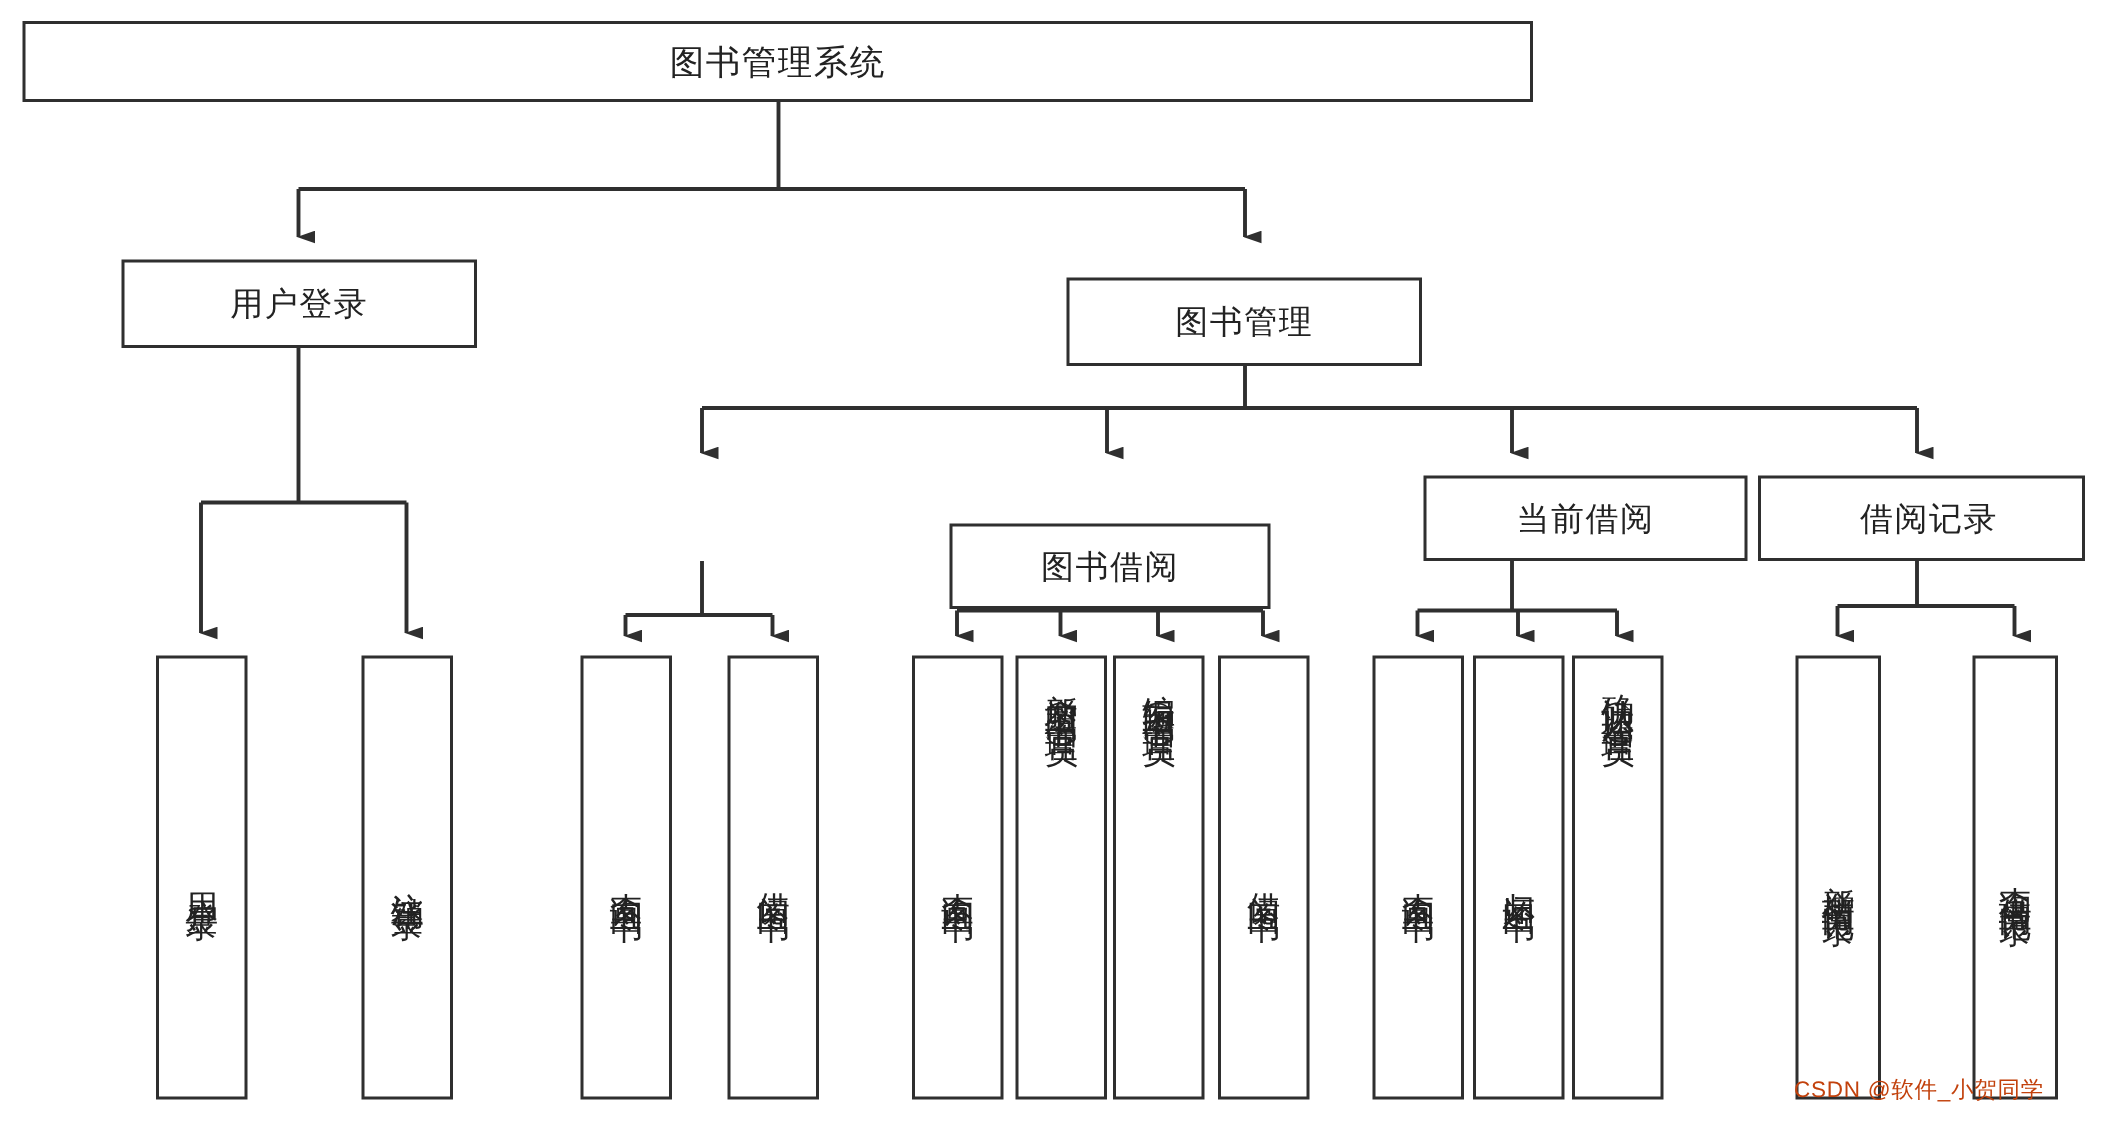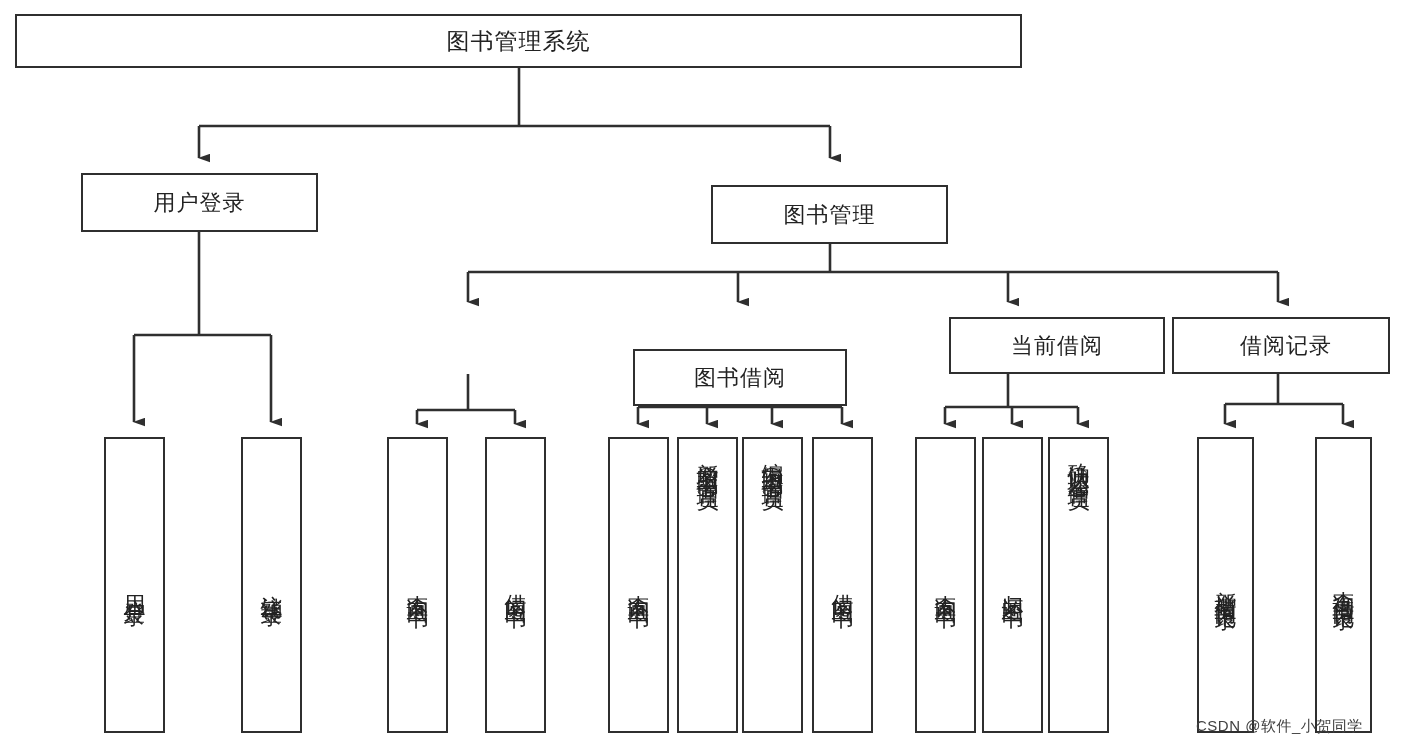--- a/index.html
+++ b/index.html
@@ -35,21 +35,21 @@
     align-items:center;
     justify-content:center;
     padding:6px 0;
   }
   .node.vert.toptext{
     justify-content:flex-start;
   }
   .watermark{
     position:absolute;
     font-size:15px;
-    color:#404040;
+    color:#c2410c;
     letter-spacing:0.5px;
     white-space:nowrap;
     pointer-events:none;
   }
 </style>
 </head>
 <body>
 
 <div id="canvas">
 

